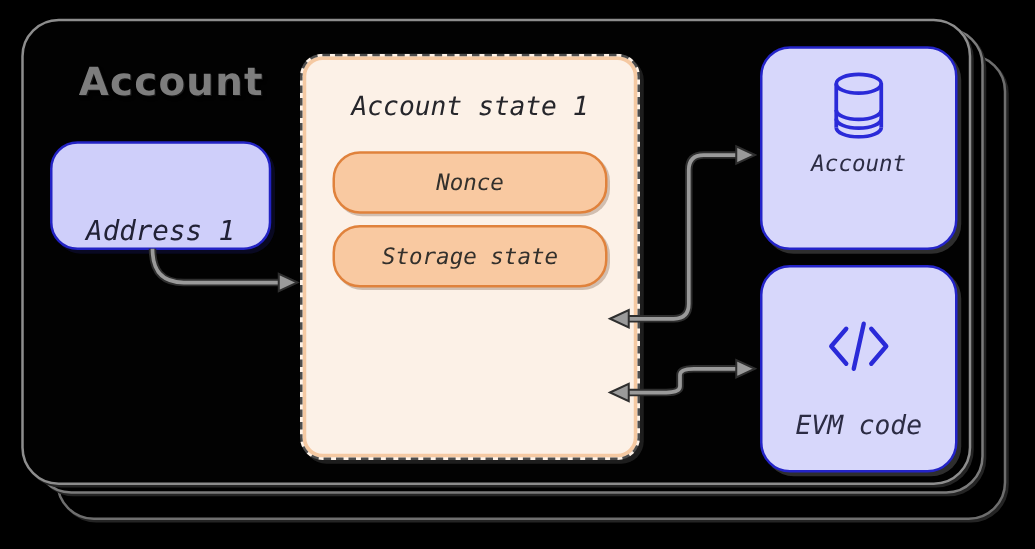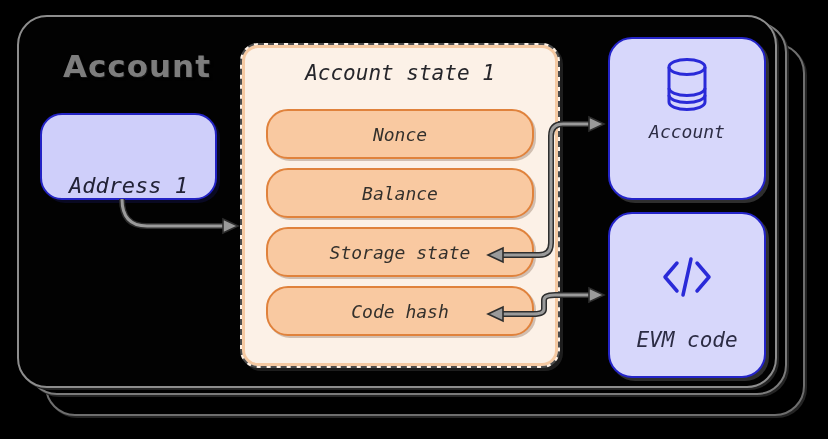--- a/index.html
+++ b/index.html
@@ -24,24 +24,24 @@
   .address-box{
     position:absolute;left:40px;top:113px;width:177px;height:87px;box-sizing:border-box;
     background:#cfcffa;border:2.5px solid #2323c4;border-radius:22px;
     box-shadow:3px 3px 0 rgba(10,10,40,.85);
     display:flex;align-items:flex-end;justify-content:center;
     font-style:italic;font-size:22px;color:#222236;
   }
 
   
   .state-panel{
-    position:absolute;left:240px;top:43px;width:320px;height:325px;box-sizing:border-box;
+    position:absolute;left:240px;top:43px;width:272px;height:325px;box-sizing:border-box;
     background:#fcf1e7;border:2px dashed #4c4c4c;border-radius:18px;
     box-shadow:inset 0 0 0 3px #f5c9a2, 3px 3px 0 rgba(70,70,70,.4);
-    padding:12px 24px 0 24px;
+    padding:24px 24px 0 24px;
   }
   .state-title{
     text-align:center;font-style:italic;font-size:21px;line-height:32px;
     color:#26262b;margin-bottom:20px;white-space:nowrap;
   }
   .pill{
     height:50px;box-sizing:border-box;margin-bottom:9px;
     background:#f9c9a1;border:2px solid #e0823c;border-radius:22px;
     box-shadow:2px 2px 0 rgba(80,40,10,.25);
     display:flex;align-items:center;justify-content:center;
@@ -81,27 +81,21 @@
 <div class="address-box">
   <span>Address 1</span>
 </div>
 
 <div class="state-panel">
   <div class="state-title">Account state 1</div>
   <div class="pill">
     <span>Nonce</span>
   </div>
   <div class="pill">
-    <span>Balance</span>
-  </div>
-  <div class="pill">
     <span>Storage state</span>
-  </div>
-  <div class="pill">
-    <span>Code hash</span>
   </div>
 </div>
 
 <div class="blue-box storage-box">
   <span class="icon-wrap">
     <svg width="44" height="54" viewBox="0 0 44 54">
       <g fill="none" stroke="#2a2ad8" stroke-width="3">
         <ellipse cx="22" cy="10" rx="18" ry="7.5"></ellipse>
         <path d="M4,10 V45"></path>
         <path d="M40,10 V45"></path>

